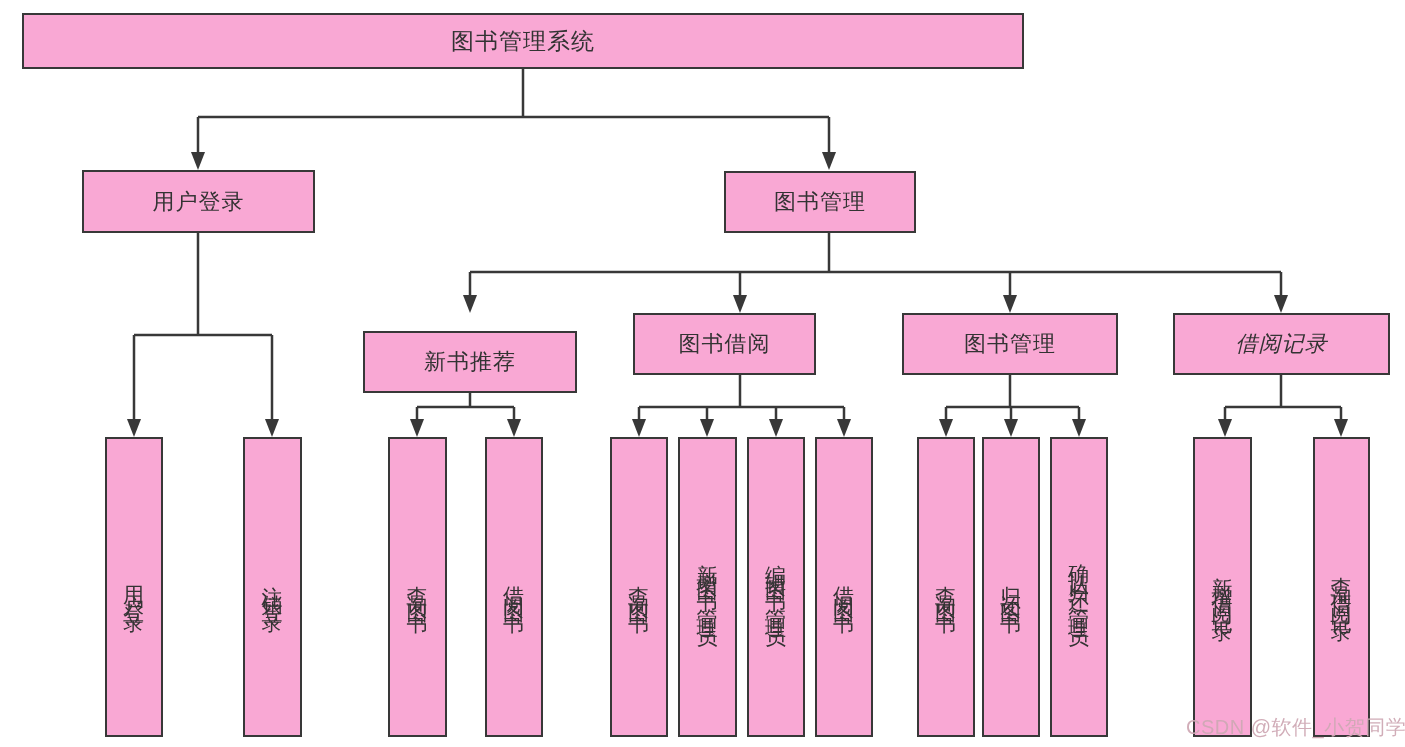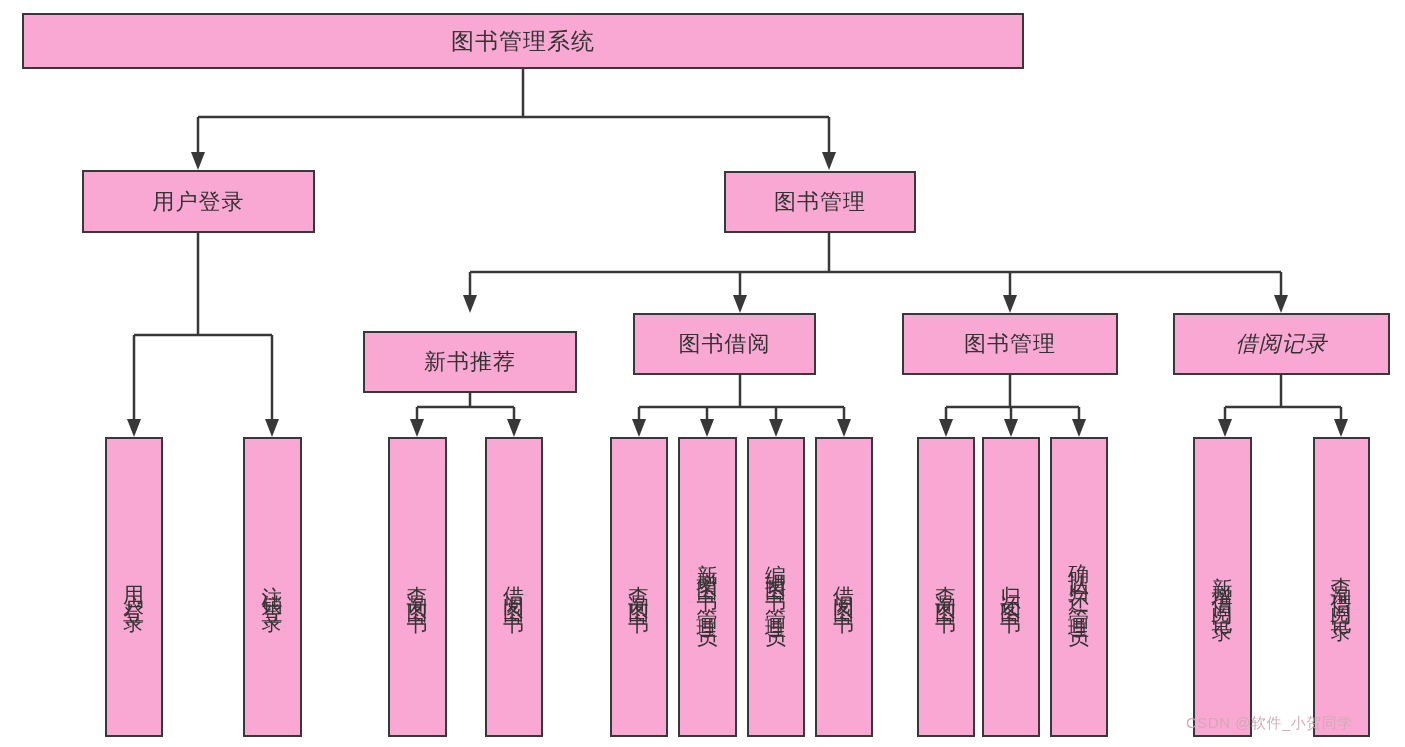--- a/index.html
+++ b/index.html
@@ -37,21 +37,21 @@
     writing-mode: vertical-rl;
     text-orientation: mixed;
     font-size: 21px;
     letter-spacing: 9px;
     line-height: 1;
   }
   .watermark {
     position: absolute;
     left: 1186px;
     top: 714px;
-    font-size: 15px;
+    font-size: 20px;
     letter-spacing: 0.5px;
     color: #cfa9b5;
     opacity: 0.95;
     white-space: nowrap;
     z-index: 10;
   }
 </style>
 </head>
 <body>
 

